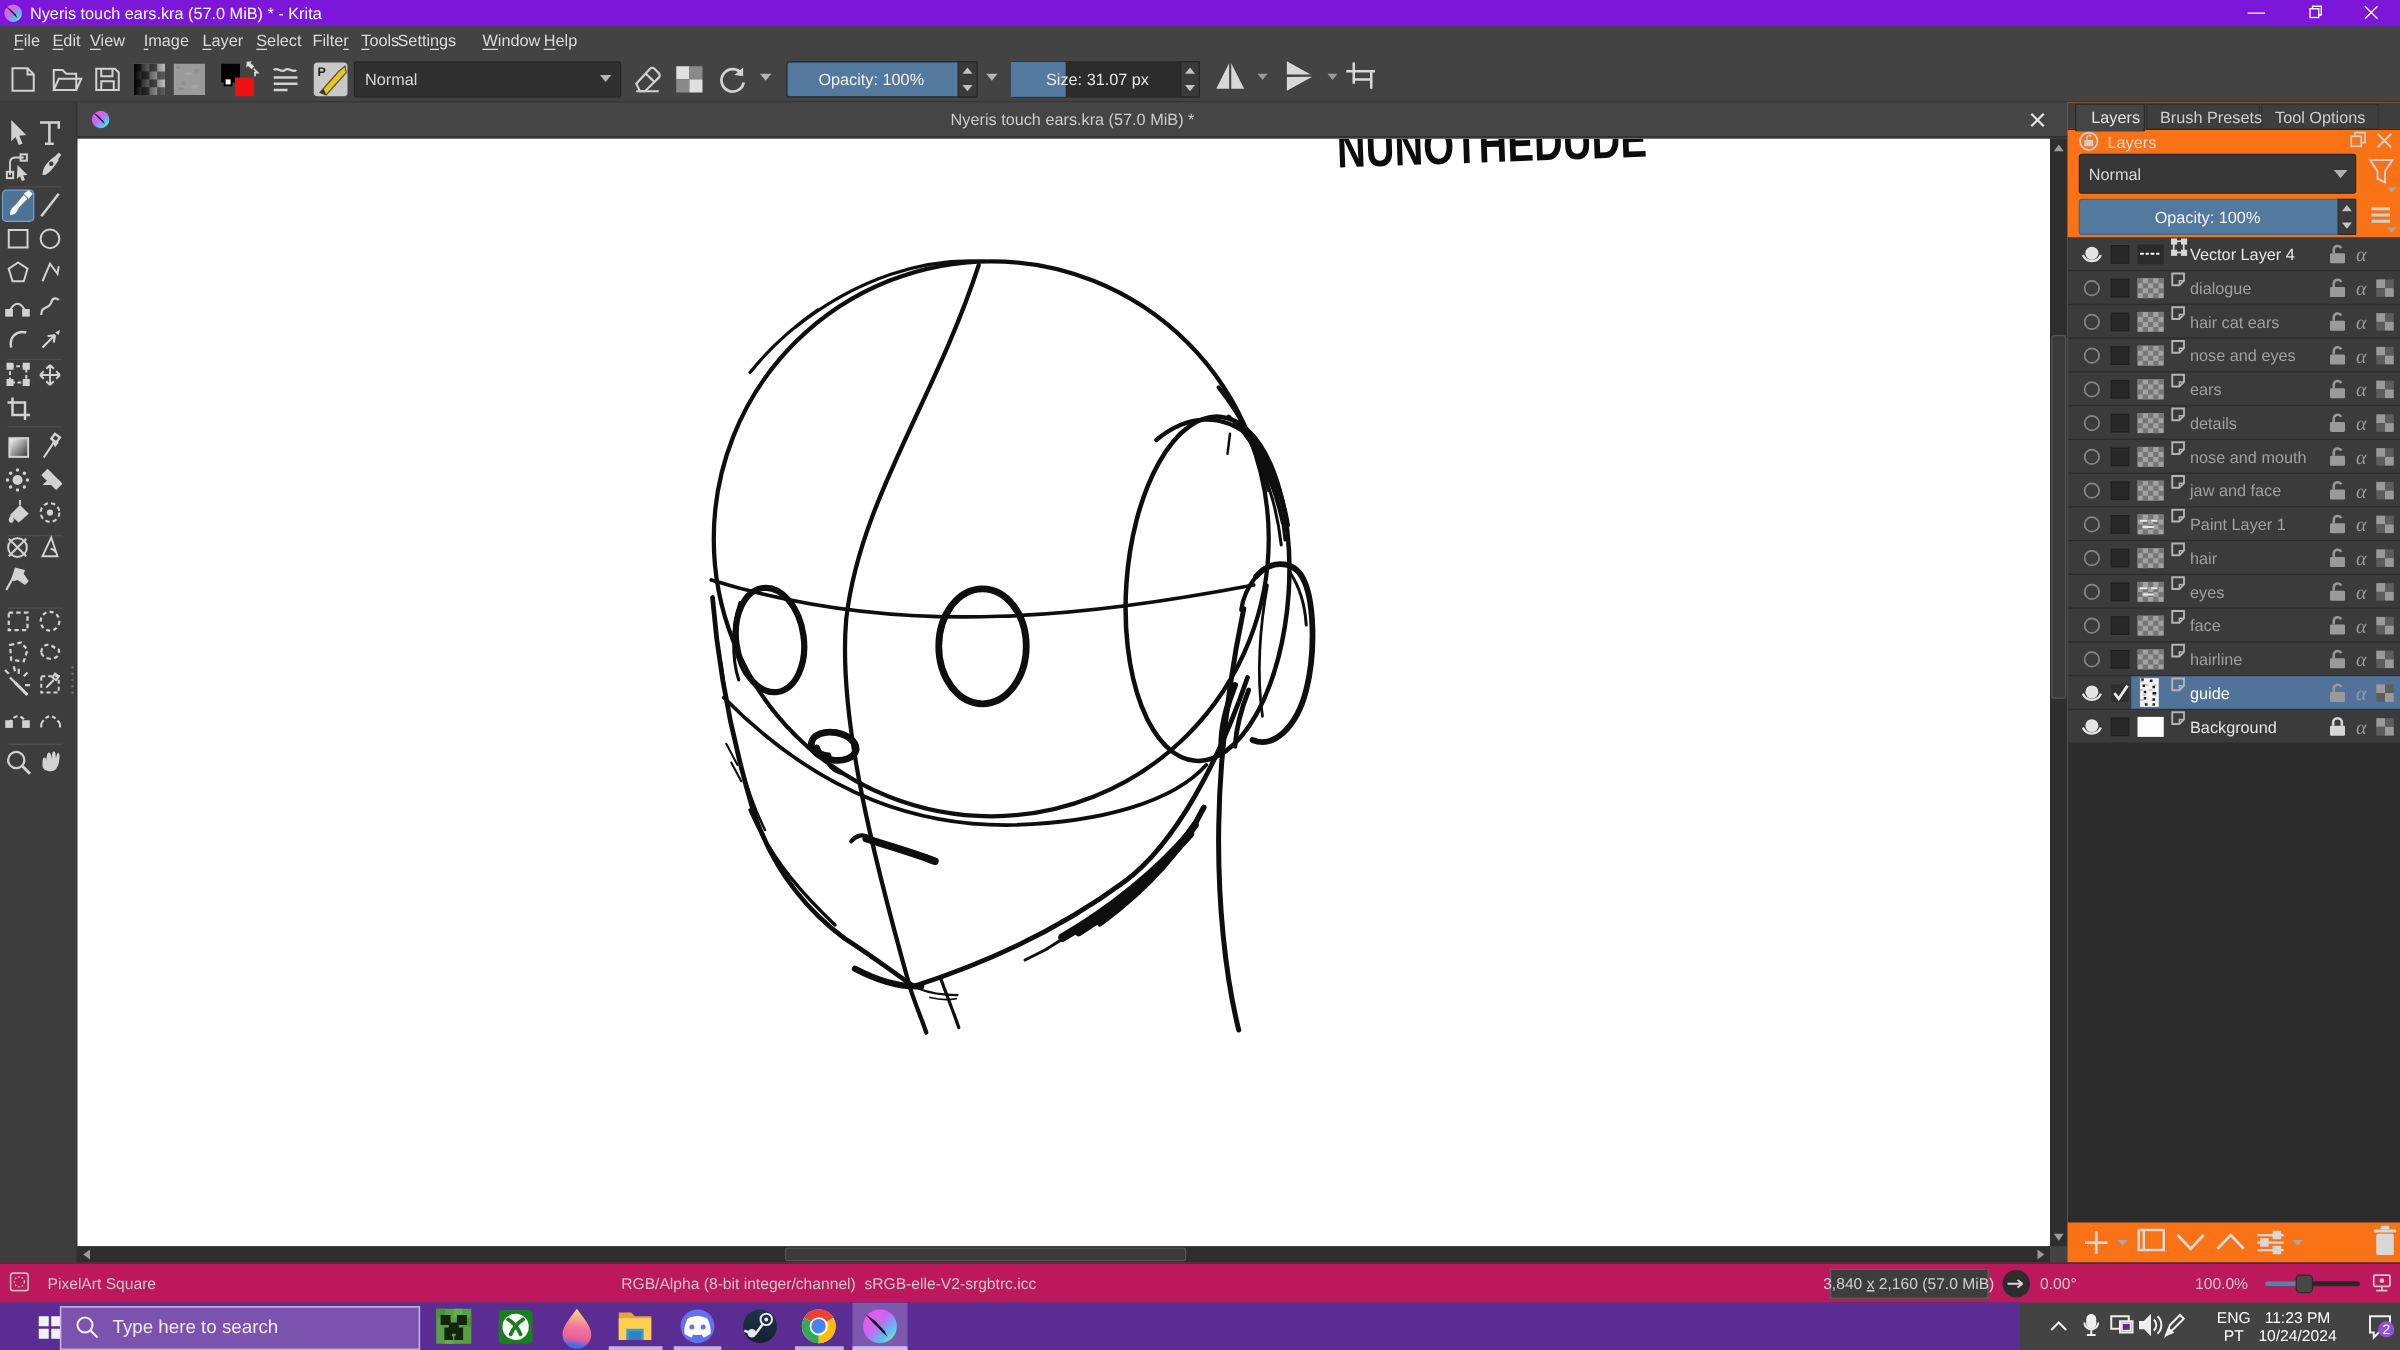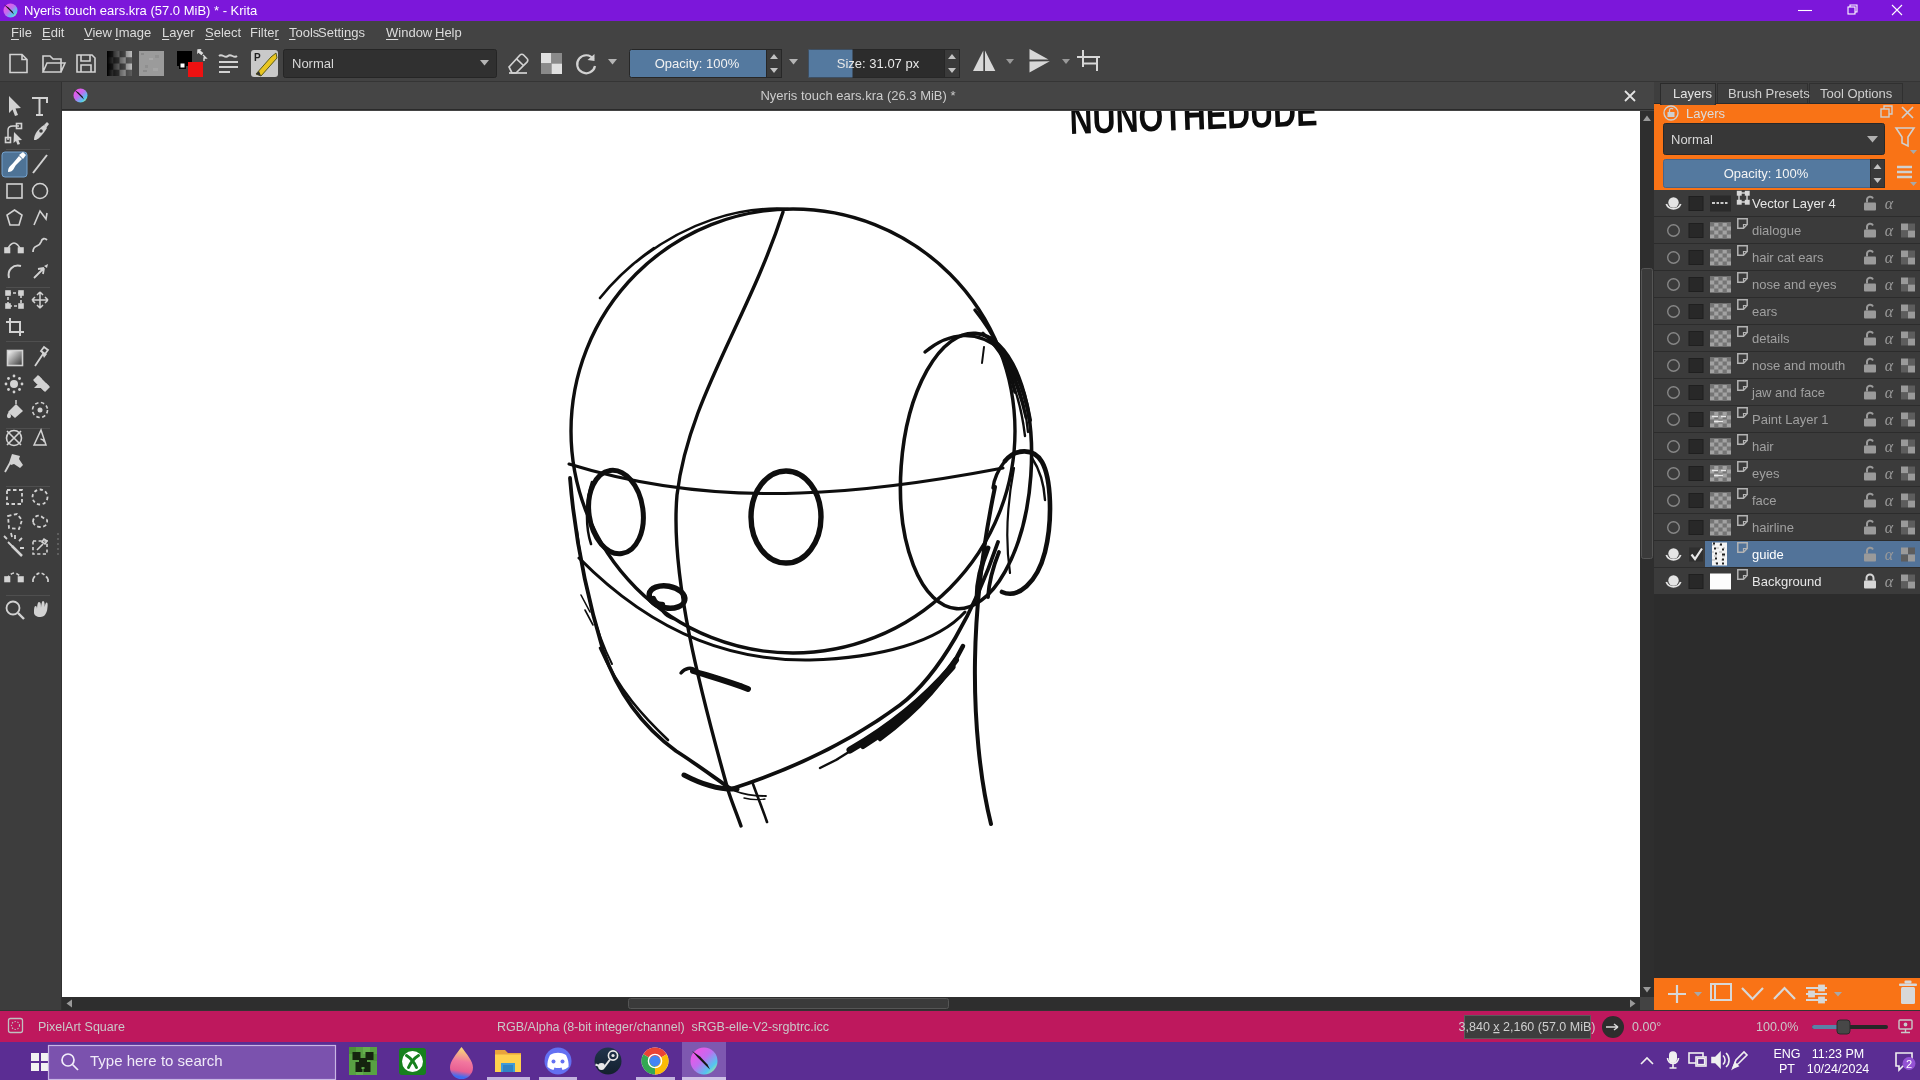--- a/index.html
+++ b/index.html
@@ -28,21 +28,21 @@
 #canvas { position:absolute; left:62px; top:111px; width:1578px; height:886px; background:#ffffff; overflow:hidden; }
 
 #vscroll { position:absolute; left:1640px; top:111px; width:14px; height:886px; background:#2e2e2e; }
 #hscroll { position:absolute; left:62px; top:997px; width:1578px; height:13px; background:#2e2e2e; }
 
 #docker { position:absolute; left:1654px; top:82px; width:266px; height:928px; background:#f97316; }
 
 #statusbar { position:absolute; left:0; top:1010px; width:1920px; height:32px; background:#be185d;
   border-top:1px solid #333; color:#c9c9c9; font-size:12px; }
 
-#taskbar { position:absolute; left:0; top:1042px; width:1920px; height:38px; background:#5b2d93;text-align:right; }
+#taskbar { position:absolute; left:0; top:1042px; width:1616px; height:38px; background:#5b2d93;text-align:right; }
 </style>
 </head>
 <body>
 <div id="stage">
   <div id="titlebar">
     <svg class="abs" style="left:3px;top:3px" width="15" height="15" viewBox="0 0 15 15">
       <defs>
           <linearGradient id="kl" x1="0" y1="0" x2="1" y2="1">
         <stop offset="0" stop-color="#ff4de1"></stop>
             <stop offset="0.45" stop-color="#c36bf0"></stop>
@@ -59,21 +59,21 @@
         <path d="M18 10.5 H32"></path>
         <rect x="68" y="7" width="7" height="7"></rect>
         <path d="M70 7 V5 H77 V12 H75"></path>
         <path d="M112 5 L122 15 M122 5 L112 15"></path>
       </g>
     </svg>
   </div>
   <div id="menubar">
     <span class="mi" style="left:11px"><u>F</u>ile</span>
     <span class="mi" style="left:42px"><u>E</u>dit</span>
-    <span class="mi" style="left:84px"><u>V</u>iew</span>
+    <span class="mi" style="left:72px"><u>V</u>iew</span>
     <span class="mi" style="left:115px"><u>I</u>mage</span>
     <span class="mi" style="left:162px"><u>L</u>ayer</span>
     <span class="mi" style="left:205px"><u>S</u>elect</span>
     <span class="mi" style="left:250px">Filte<u>r</u></span>
     <span class="mi" style="left:289px"><u>T</u>ools</span>
     <span class="mi" style="left:318px">Setti<u>n</u>gs</span>
     <span class="mi" style="left:386px"><u>W</u>indow</span>
     <span class="mi" style="left:435px"><u>H</u>elp</span>
   </div>
   <div id="toolbar">
@@ -310,21 +310,21 @@
           <linearGradient id="kl2" x1="0" y1="0" x2="1" y2="1">
         <stop offset="0" stop-color="#ff4de1"></stop>
             <stop offset="0.45" stop-color="#c36bf0"></stop>
         <stop offset="0.75" stop-color="#52c7f0"></stop>
             <stop offset="1" stop-color="#e8f35a"></stop>
       </linearGradient>
         </defs>
       <circle cx="7.5" cy="7.5" r="7" fill="url(#kl2)"></circle>
       <path d="M1 1.5 L5.5 4.5 L9.5 8.5 L11 11.5 L8.5 9.2 L4.5 5.2 Z" fill="#151515"></path>
     </svg>
-    <div class="tbtitle">Nyeris touch ears.kra (26.3 MiB) *</div>
+    <div class="tbtitle">Nyeris touch ears.kra (57.0 MiB) *</div>
     <svg class="abs" style="left:1560px;top:6px" width="16" height="16" viewBox="0 0 16 16">
       <path d="M3 3 L13 13 M13 3 L3 13" stroke="#e2e2e2" stroke-width="1.8"></path>
     </svg>
   </div>
   <div id="canvas">
     <svg class="abs" style="left:0;top:0" width="1578" height="886" viewBox="62 111 1578 886">
       <g stroke="#0e0e0e" fill="none" stroke-linecap="round">
 
         <circle cx="793" cy="431" r="222" stroke-width="3.4"></circle>
         <path d="M636 262 C686 222 740 206 788 209 M600 298 C616 278 634 262 654 248" stroke-width="2.6"></path>

